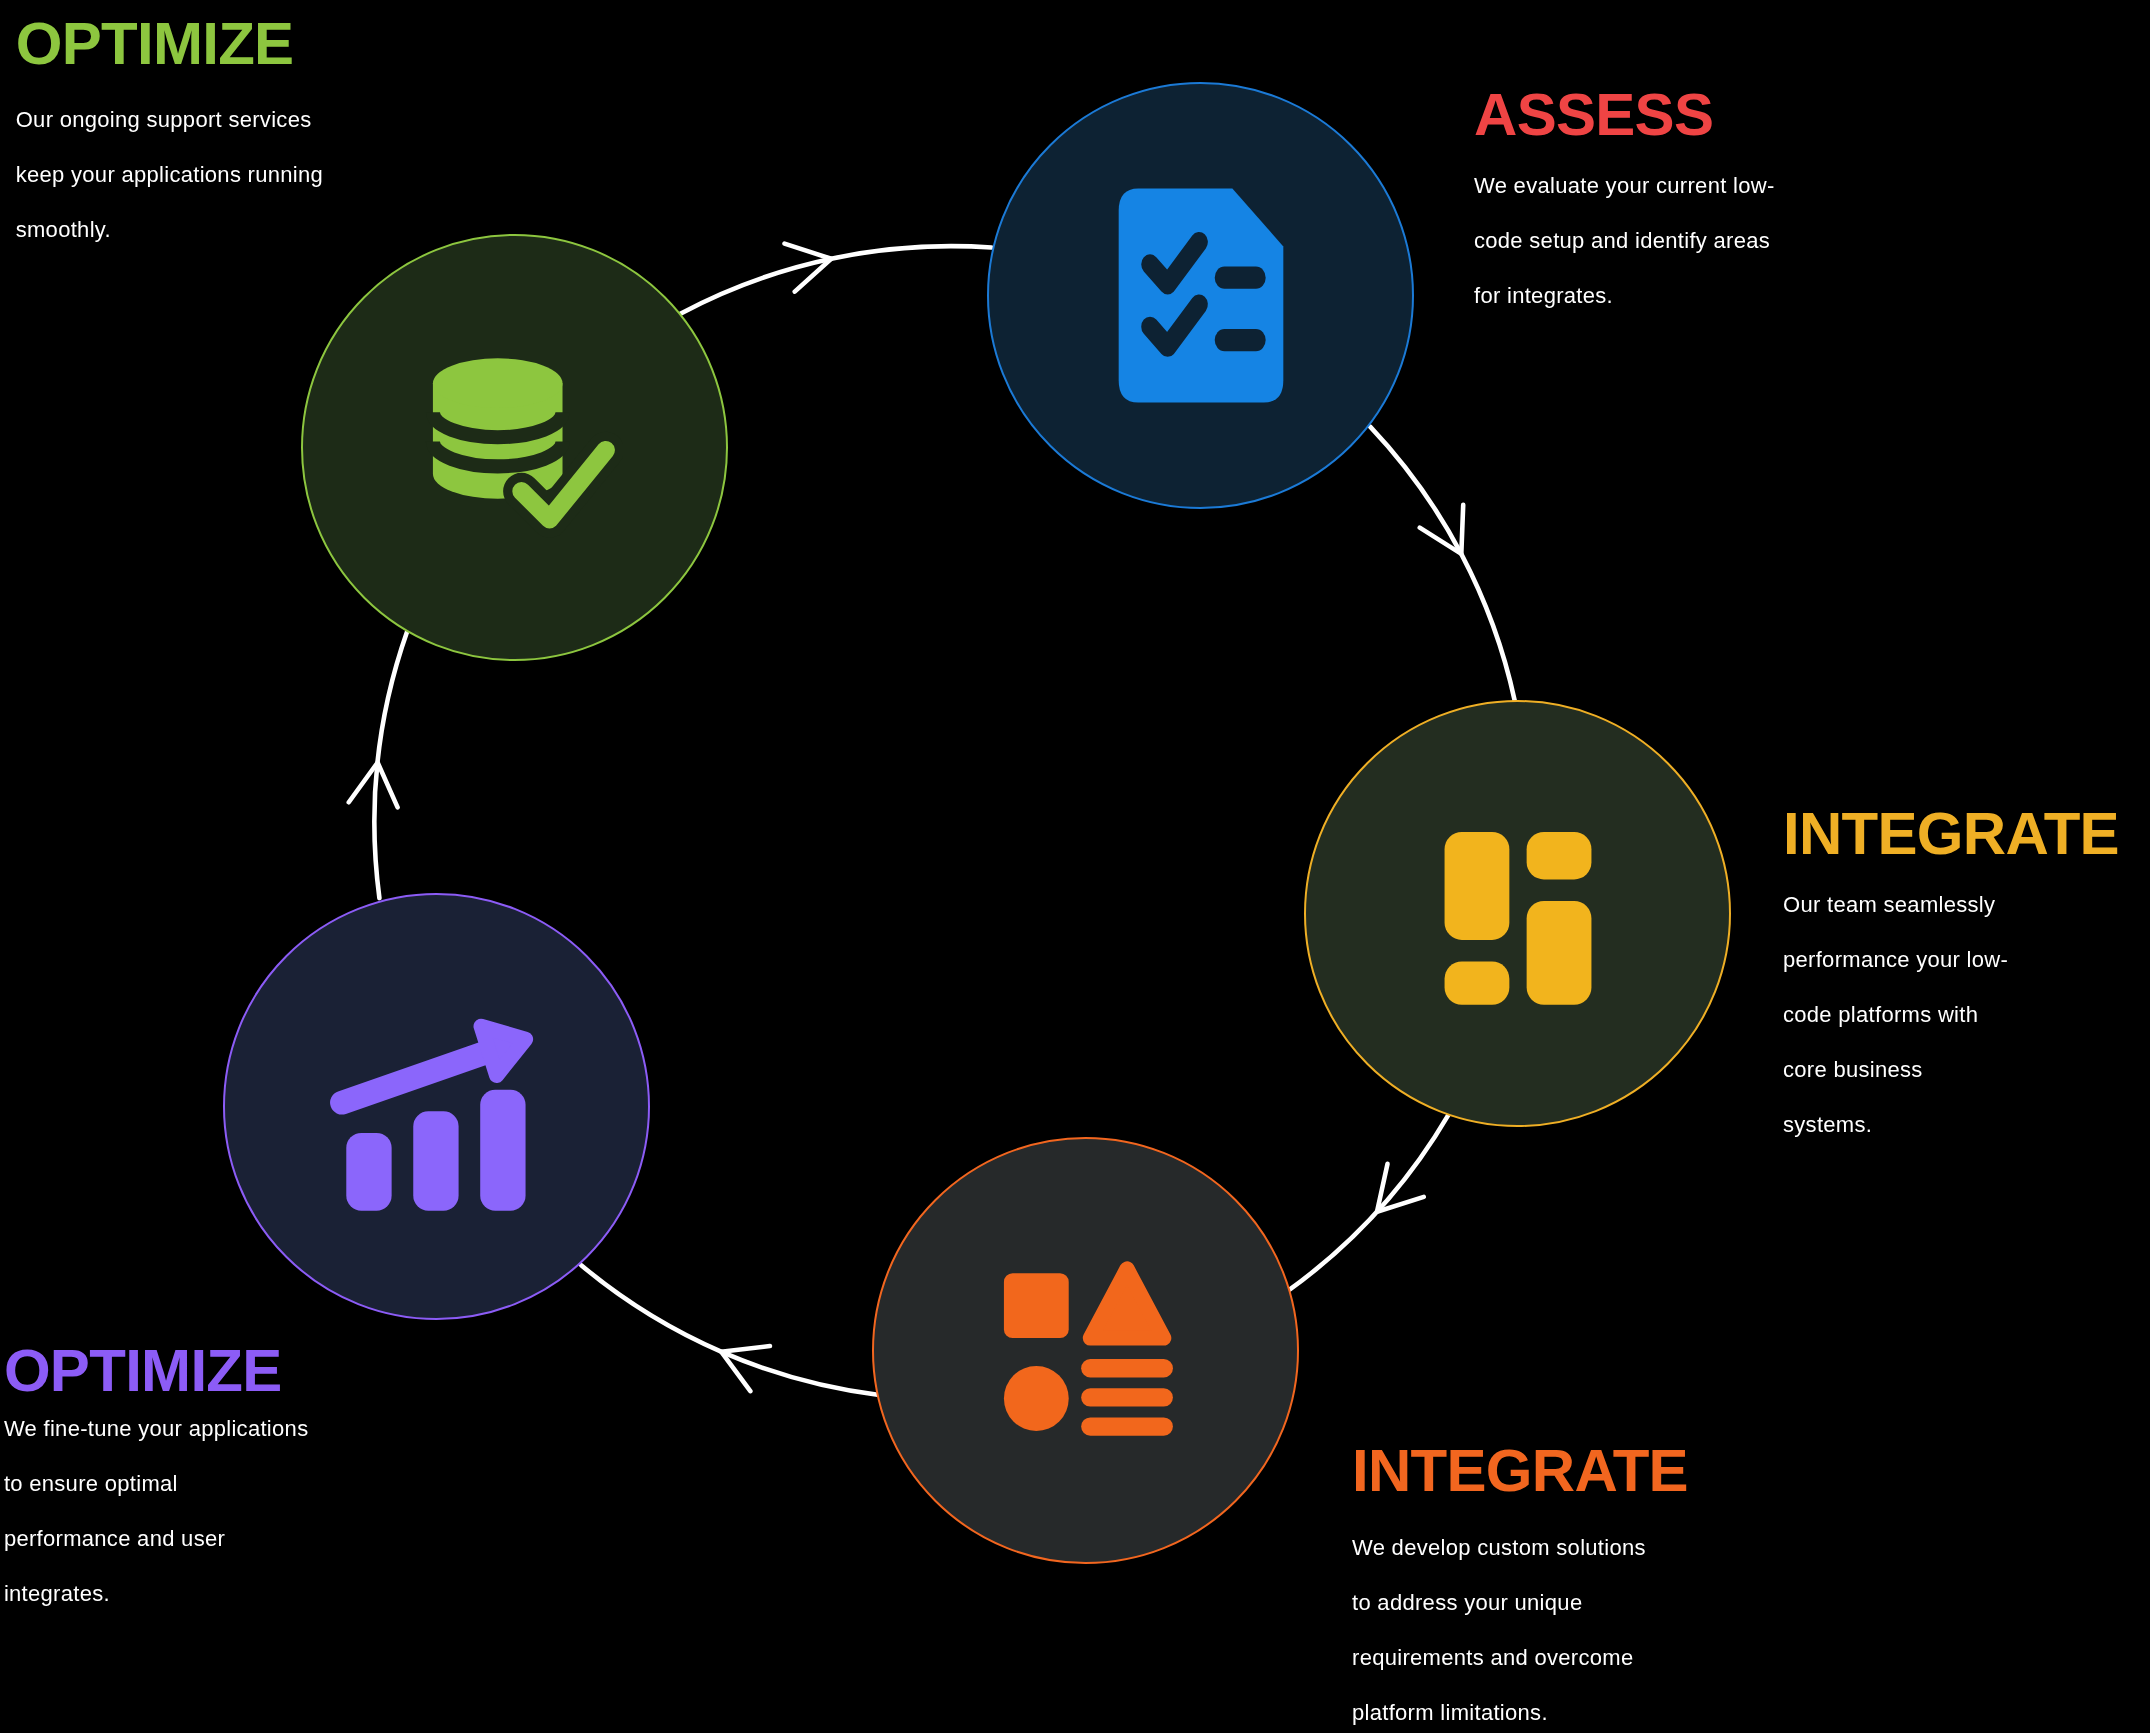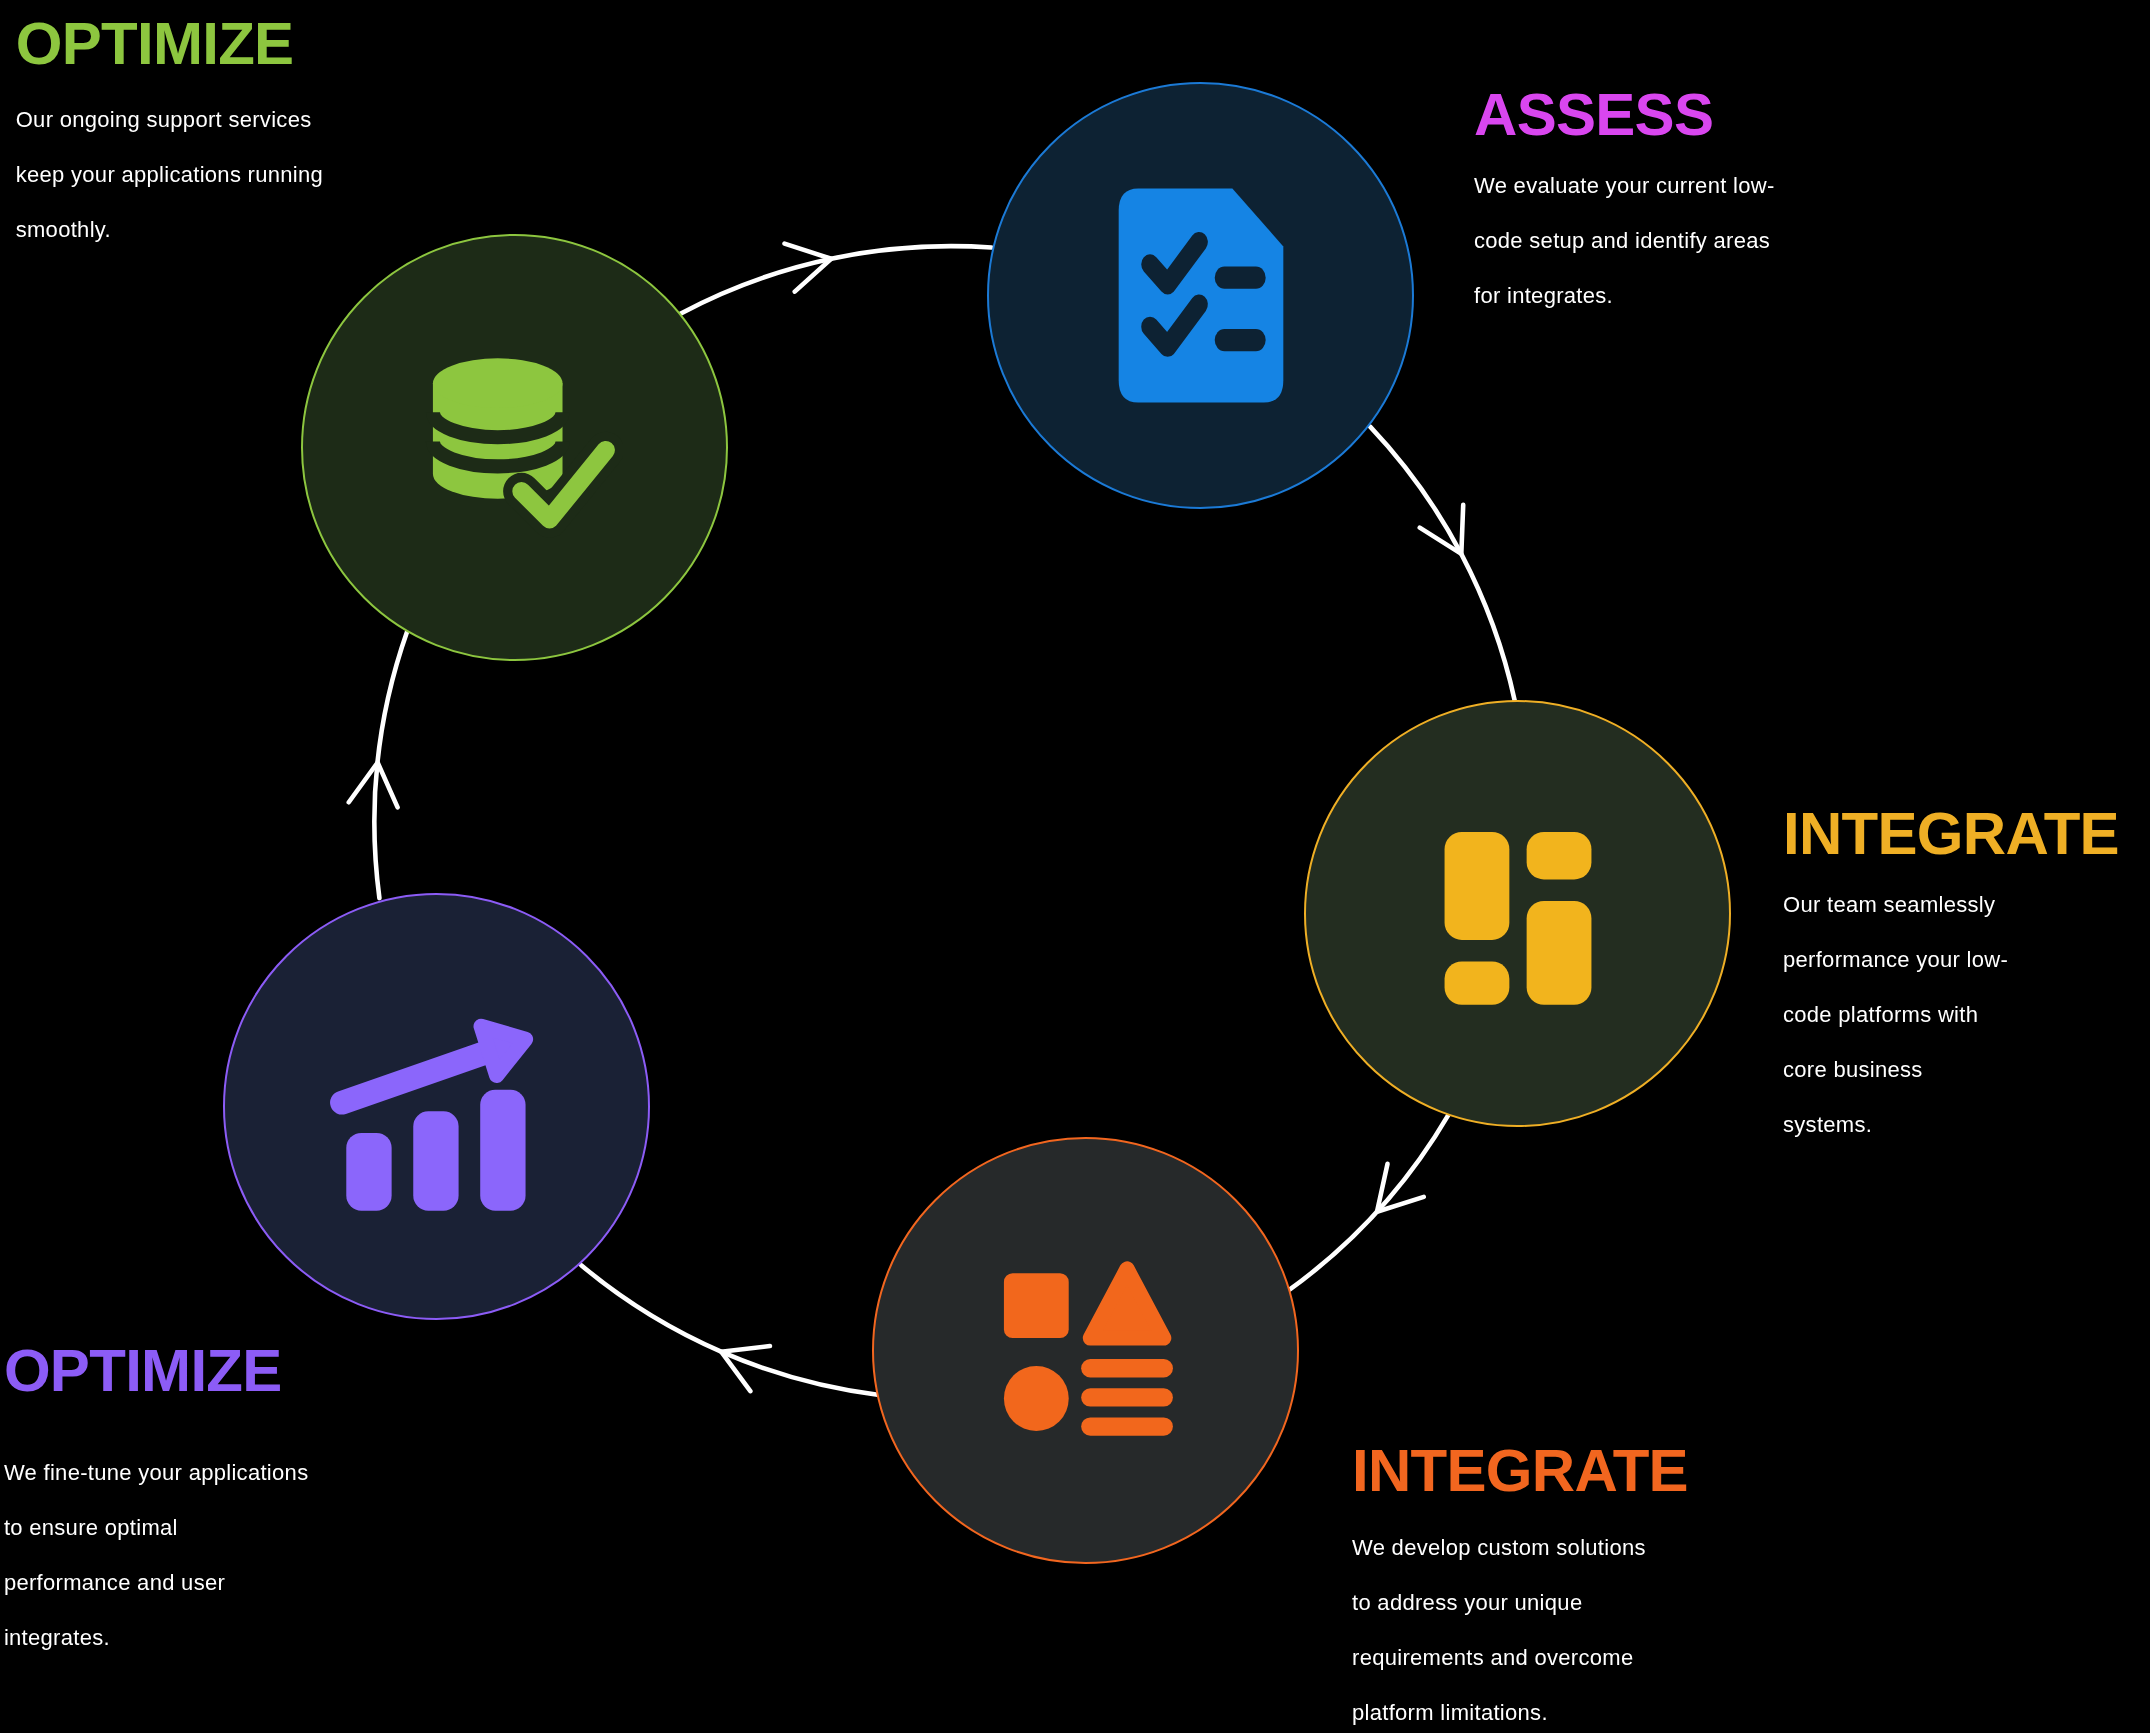--- a/index.html
+++ b/index.html
@@ -63,21 +63,21 @@
   
   .title-support   { left: 15.7px;   top: 14.4px;   }
   .body-support    { left: 15.7px;   top: 92px;  }
   .title-assess    { left: 1474px; top: 85px;  }
   .body-assess     { left: 1474px; top: 158px;  }
   .title-integrate { left: 1783px; top: 804px; }
   .body-integrate  { left: 1783px; top: 877px; }
   .title-customize { left: 1352px; top: 1441px; }
   .body-customize  { left: 1352px; top: 1520px; }
   .title-optimize  { left: 3.9px;    top: 1325px; margin-top: 16px; }
-  .body-optimize   { left: 3.9px;    top: 1445px; }
+  .body-optimize   { left: 3.9px;    top: 1401px; }
 </style>
 </head>
 <body>
 
 <div class="canvas">
 
   <svg class="ring" viewBox="0 0 3286 2649" style="stroke: rgb(255, 255, 255);">
     <path d="M1039.4,479.2 A881,881 0 0 1 1514.5,378.1"></path>
     <path d="M1214.1,445.5 L1269.8,395.3 L1198.5,372.1"></path>
     <path d="M2093.1,651.7 A881,881 0 0 1 2314.1,1070.8"></path>
@@ -141,21 +141,21 @@
     </svg>
   </div>
 
   <div class="stage-title title-support" style="color: rgb(141, 198, 63);">OPTIMIZE</div>
   <div class="stage-body body-support">
     <div>Our ongoing support services</div>
     <div>keep your applications running</div>
     <div>smoothly.</div>
   </div>
 
-  <div class="stage-title title-assess" style="color: #d946ef;">ASSESS</div>
+  <div class="stage-title title-assess" style="color: #ef4444;">ASSESS</div>
   <div class="stage-body body-assess">
     <div>We evaluate your current low-</div>
     <div>code setup and identify areas</div>
     <div>for integrates.</div>
   </div>
 
   <div class="stage-title title-integrate" style="color: rgb(239, 175, 37); text-align: center;">INTEGRATE</div>
   <div class="stage-body body-integrate">
     <div>Our team seamlessly</div>
     <div>performance your low-</div>

